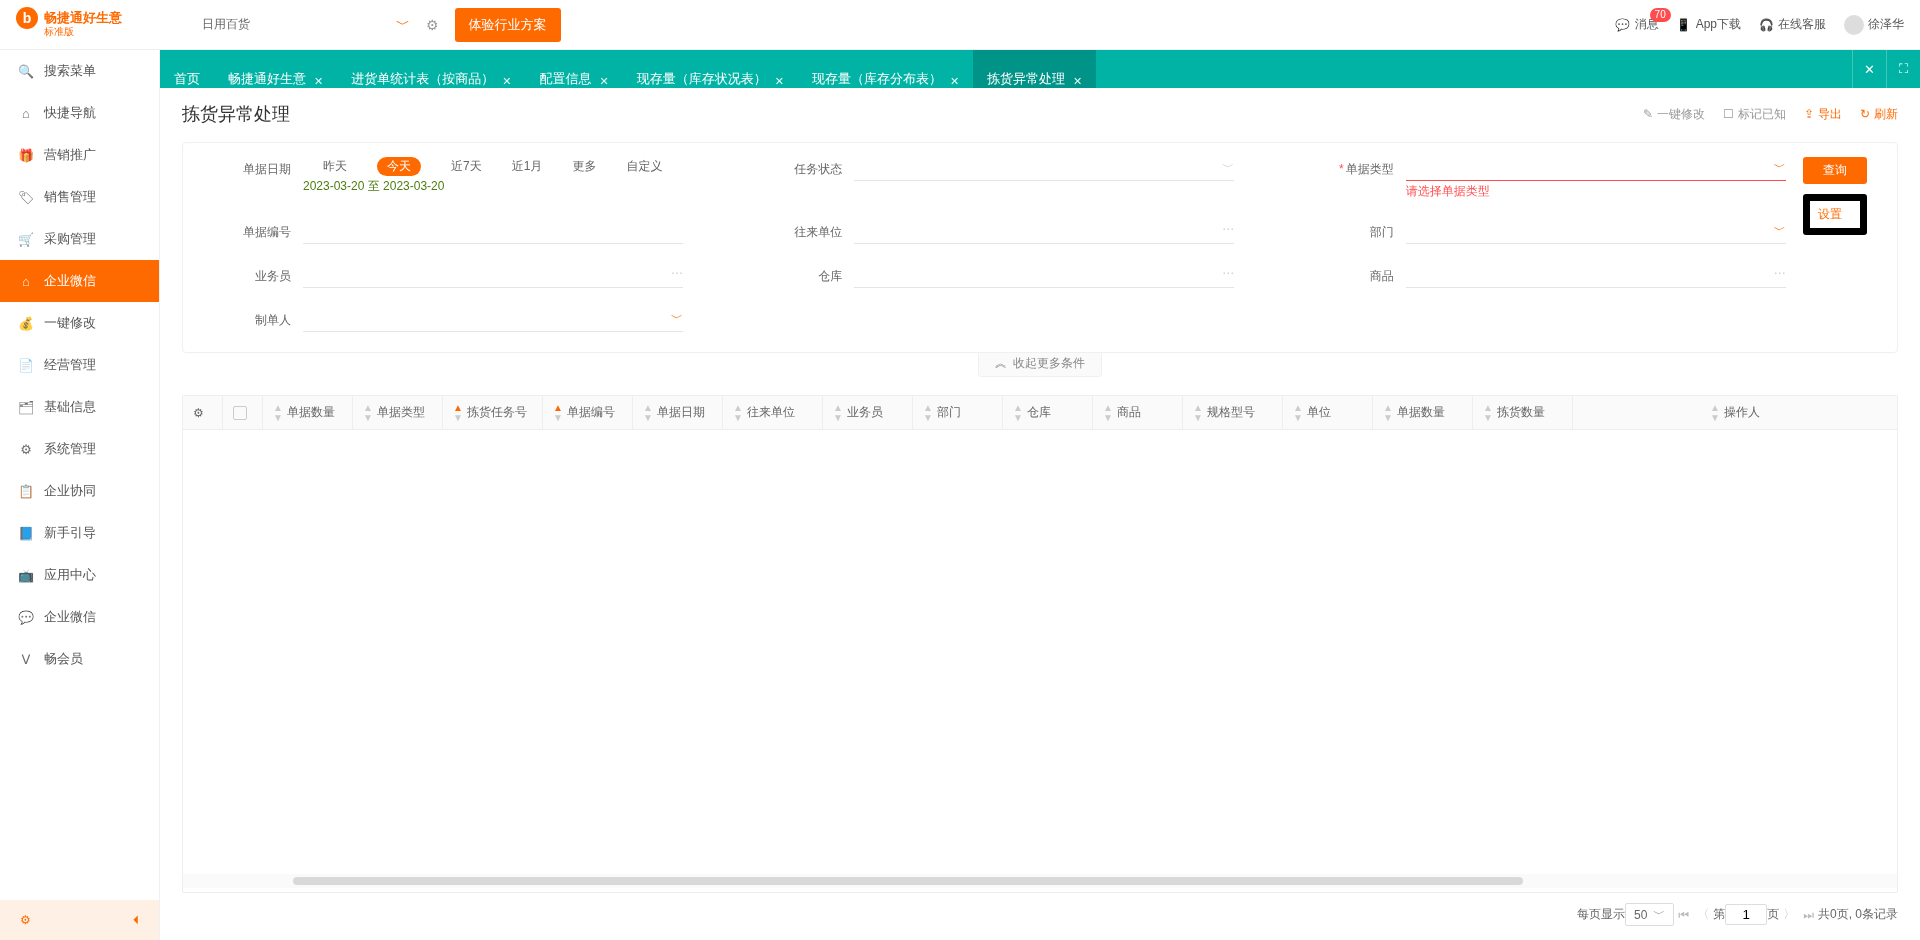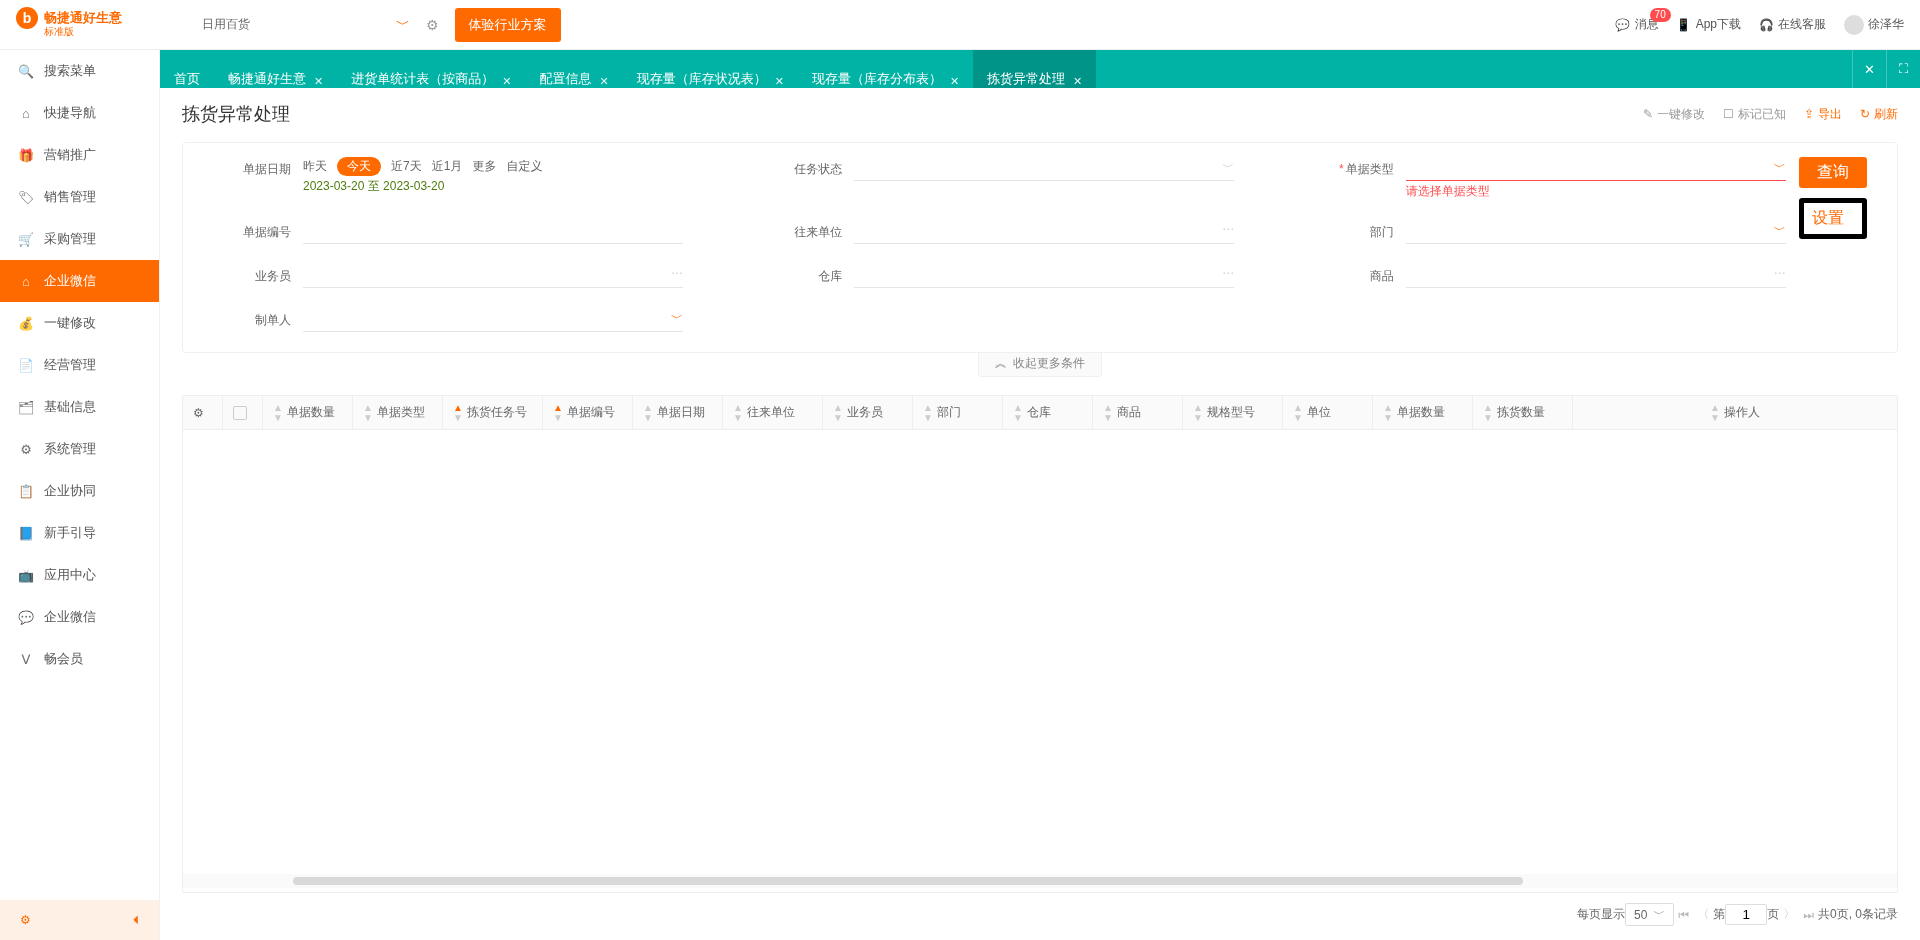--- a/index.html
+++ b/index.html
@@ -42,29 +42,29 @@
 .filters-inner { background:#fff; border:1px solid #f0f0f0; border-radius:4px; padding: 14px 30px 0; position:relative;}
 .frow { display:flex; align-items:flex-start; margin-bottom: 20px;}
 .fcol { display:flex; align-items:flex-start;}
 .flabel { width: 90px; text-align:right; color:#666; padding-top:4px; padding-right: 12px;}
 .flabel .req { color:#ff4d4f; margin-right:2px;}
 .finput-wrap { width: 380px; position:relative;}
 .finput { width:100%; border:none; border-bottom:1px solid #e5e5e5; padding: 4px 0; color:#333; outline:none; background:transparent;}
 .finput-caret { position:absolute; right:0; top:2px; color:#ccc; font-size:12px;}
 .finput-caret.orange { color:#ff6a00;}
 .date-opts { display:flex; gap:10px; align-items:center; margin-bottom:2px;}
-.date-opts span { color:#666; cursor:pointer;}
+.date-opts span { color:#666; cursor:pointer;margin-left:20px;}
 .date-opts .active { background:#ff6a00; color:#fff; border-radius:10px; padding: 1px 10px;}
 .date-range { color:#4d7c0f; font-size:12px;}
 .err-msg { color:#ff4d4f; font-size:12px; margin-top:2px;}
 .err-border { border-bottom-color:#ff4d4f !important;}
 .search-btns { position:absolute; right: 30px; top: 14px; display:flex; flex-direction:column; gap:10px;}
-.btn { padding: 5px 18px; border-radius:3px; font-size:16px; cursor:pointer; text-align:center;}
+.btn { padding: 5px 18px; border-radius:3px; font-size:12px; cursor:pointer; text-align:center;}
 .btn-primary { background:#ff6a00; color:#fff;}
-.btn-outline { background:#fff; color:#ff6a00; border:5px solid #000000;padding-left:8px;}
+.btn-outline { background:#fff; color:#ff6a00; border:7px solid #000000;padding-left:8px;}
 .collapse-bar { text-align:center; margin-top: -2px;}
 .collapse-btn { display:inline-flex; align-items:center; gap:6px; background:#fafafa; border:1px solid #f0f0f0; border-top:none; padding: 4px 16px; color:#888; border-radius: 0 0 4px 4px; font-size:12px;}
 .table-wrap { margin: 18px 22px 0; border:1px solid #eee; border-radius:2px; flex:1; display:flex; flex-direction:column; min-height:0;}
 .thead { display:flex; background:#fafafa; border-bottom:1px solid #eee; height:34px; align-items:stretch;}
 .th { display:flex; align-items:center; padding: 0 10px; border-right:1px solid #eee; color:#666; font-size:12px; gap:4px; white-space:nowrap;}
 .th:last-child { border-right:none; flex:1; justify-content:center;}
 .sort-ic { color:#ccc; font-size:10px; line-height:1; display:inline-flex; flex-direction:column;}
 .sort-ic.orange span:first-child { color:#ff6a00;}
 .tbody { flex:1; overflow:auto;}
 .hscroll { height:14px; background:#fafafa; position:relative; margin: 0 0 4px;}

